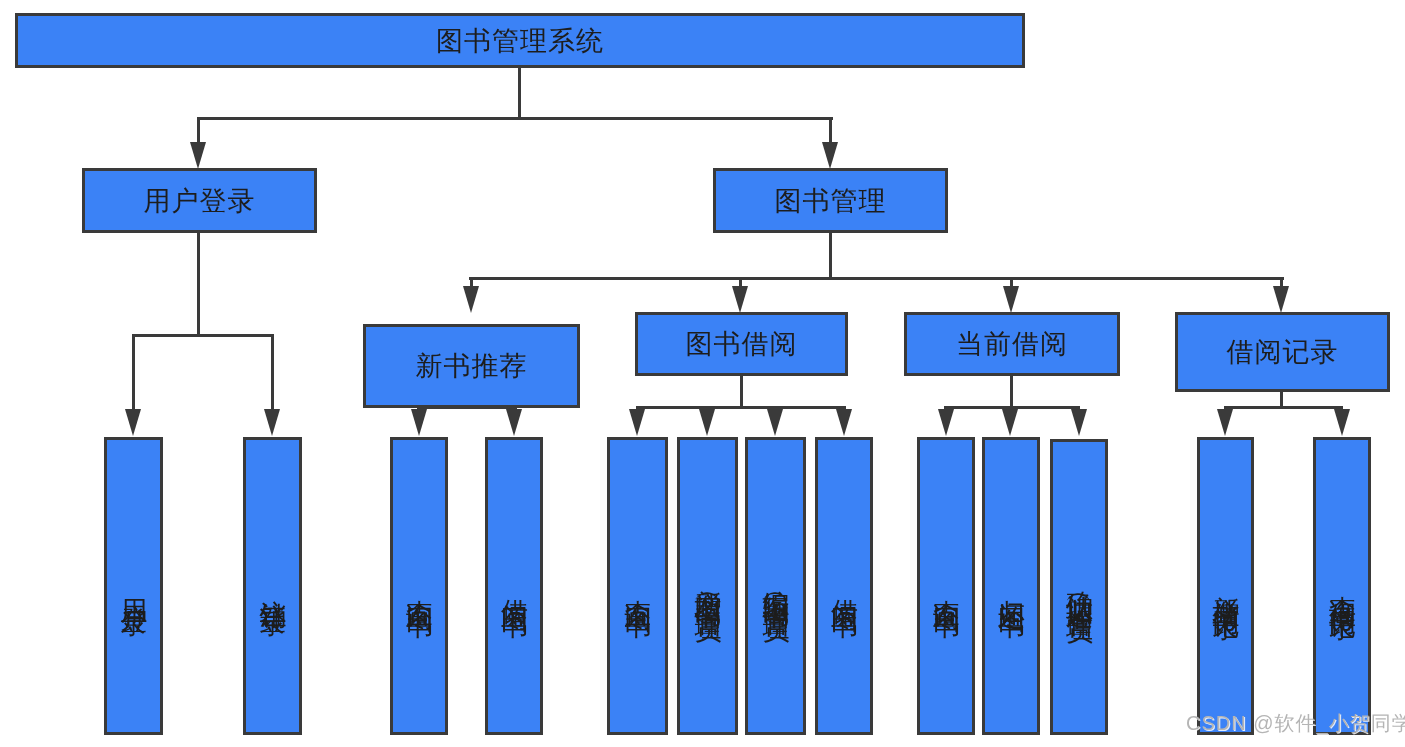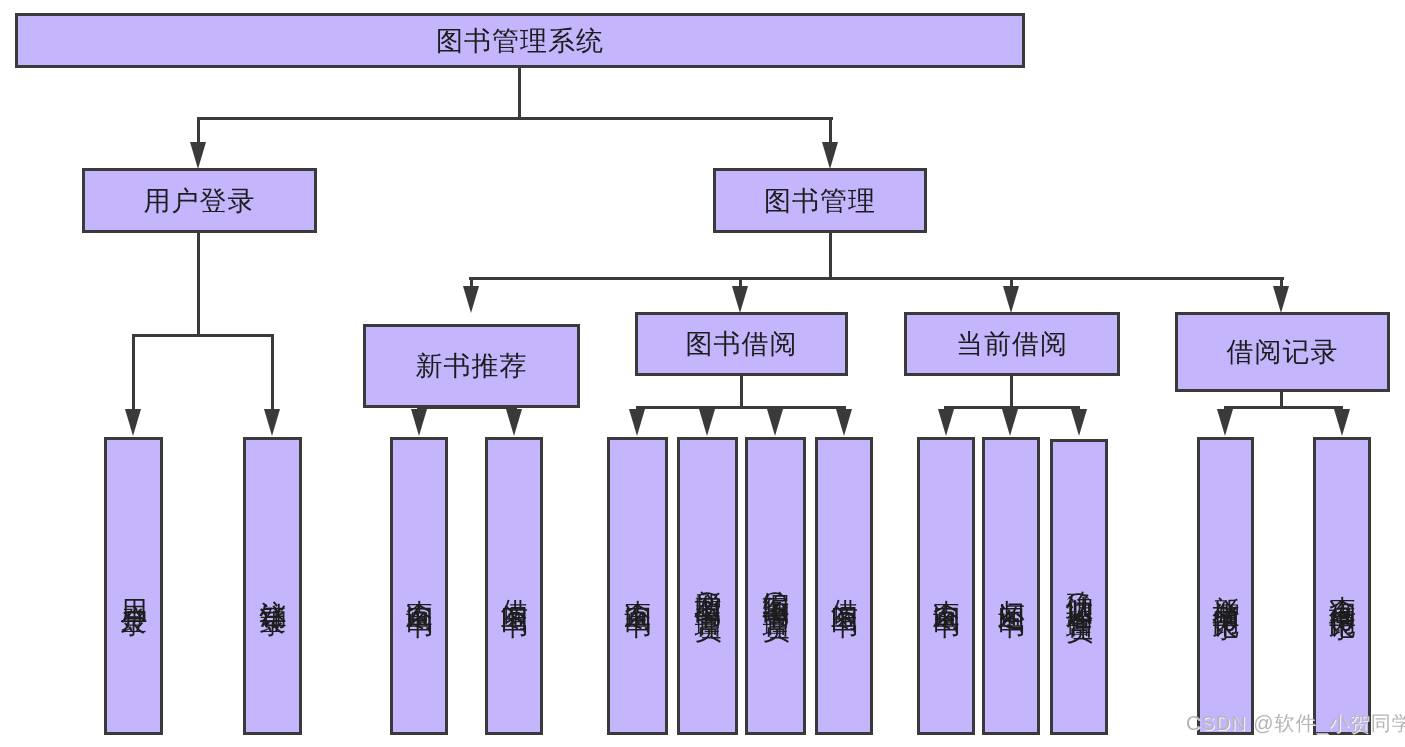--- a/index.html
+++ b/index.html
@@ -13,21 +13,21 @@
   #canvas{
     position:relative;
     width:1405px;height:747px;
     background:var(--background);
     overflow:hidden;
   }
   .box{
     position:absolute;
     box-sizing:border-box;
     border:3px solid var(--line);
-    background:#c4b5fd;
+    background:#3b82f6;
     display:flex;
     align-items:center;
     justify-content:center;
     color:var(--text);
   }
   .hlabel{
     font-size:27px;
     letter-spacing:1px;
     white-space:nowrap;
   }
@@ -106,21 +106,21 @@
 
   <div class="v" style="left:1280px;top:376px;height:33px"></div>
   <div class="h" style="left:1224px;top:406px;width:119px"></div>
   <div class="arrow" style="left:1217px;top:409px"></div>
   <div class="arrow" style="left:1334px;top:409px"></div>
 
   <div class="box hlabel" style="left:15px;top:13px;width:1010px;height:55px">图书管理系统</div>
 
   <div class="box hlabel" style="left:82px;top:168px;width:235px;height:65px">用户登录</div>
 
-  <div class="box hlabel" style="left:713px;top:168px;width:214px;height:65px">图书管理</div>
+  <div class="box hlabel" style="left:713px;top:168px;width:235px;height:65px">图书管理</div>
 
   <div class="box hlabel" style="left:363px;top:324px;width:217px;height:84px">新书推荐</div>
 
   <div class="box hlabel" style="left:904px;top:312px;width:216px;height:64px">当前借阅</div>
 
   <div class="box hlabel" style="left:635px;top:312px;width:213px;height:64px">图书借阅</div>
 
   <div class="box hlabel" style="left:1175px;top:312px;width:215px;height:80px">借阅记录</div>
 
   <div class="box vcol" style="left:104px;top:437px;width:59px;height:298px">用户登录</div>

